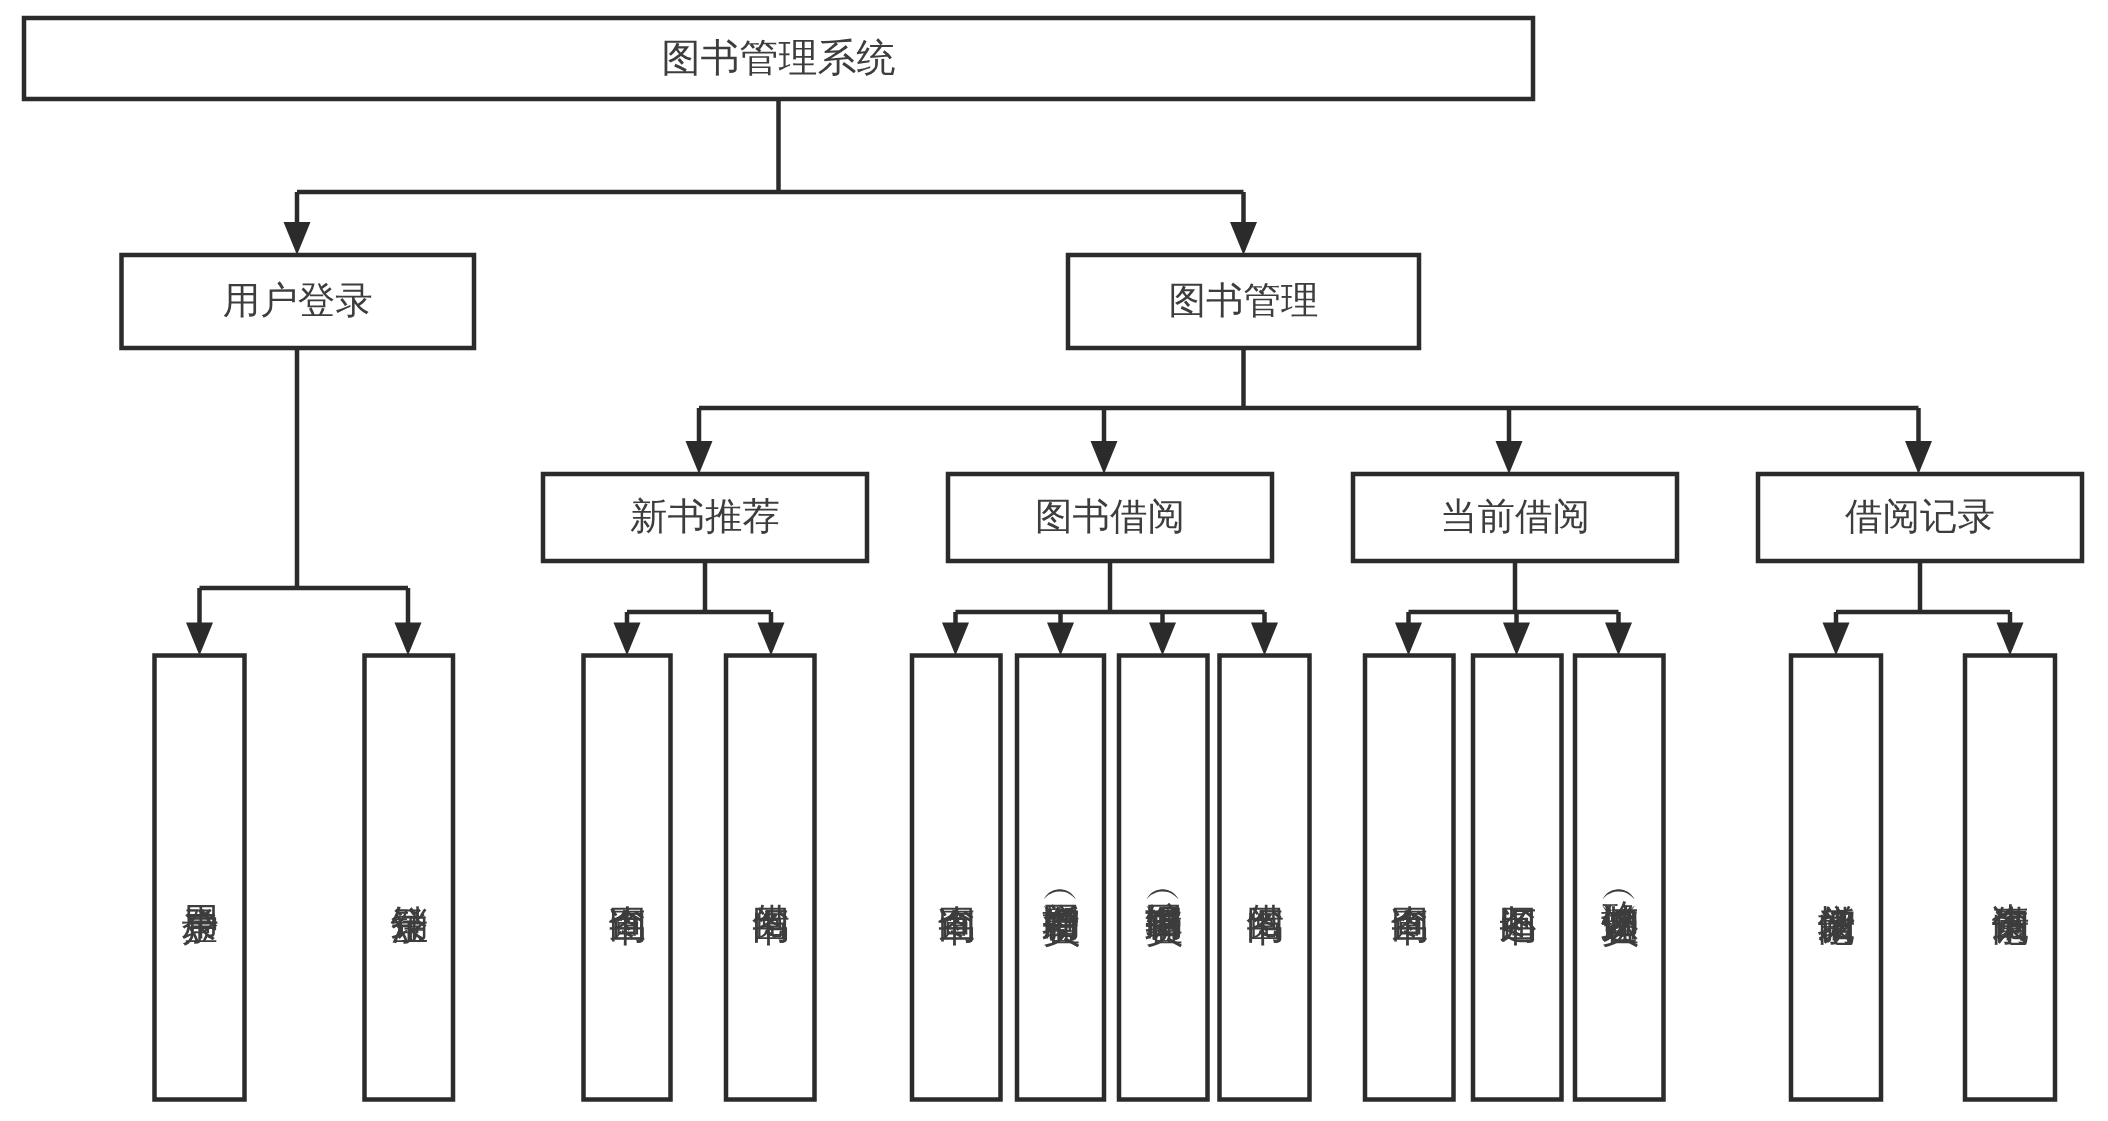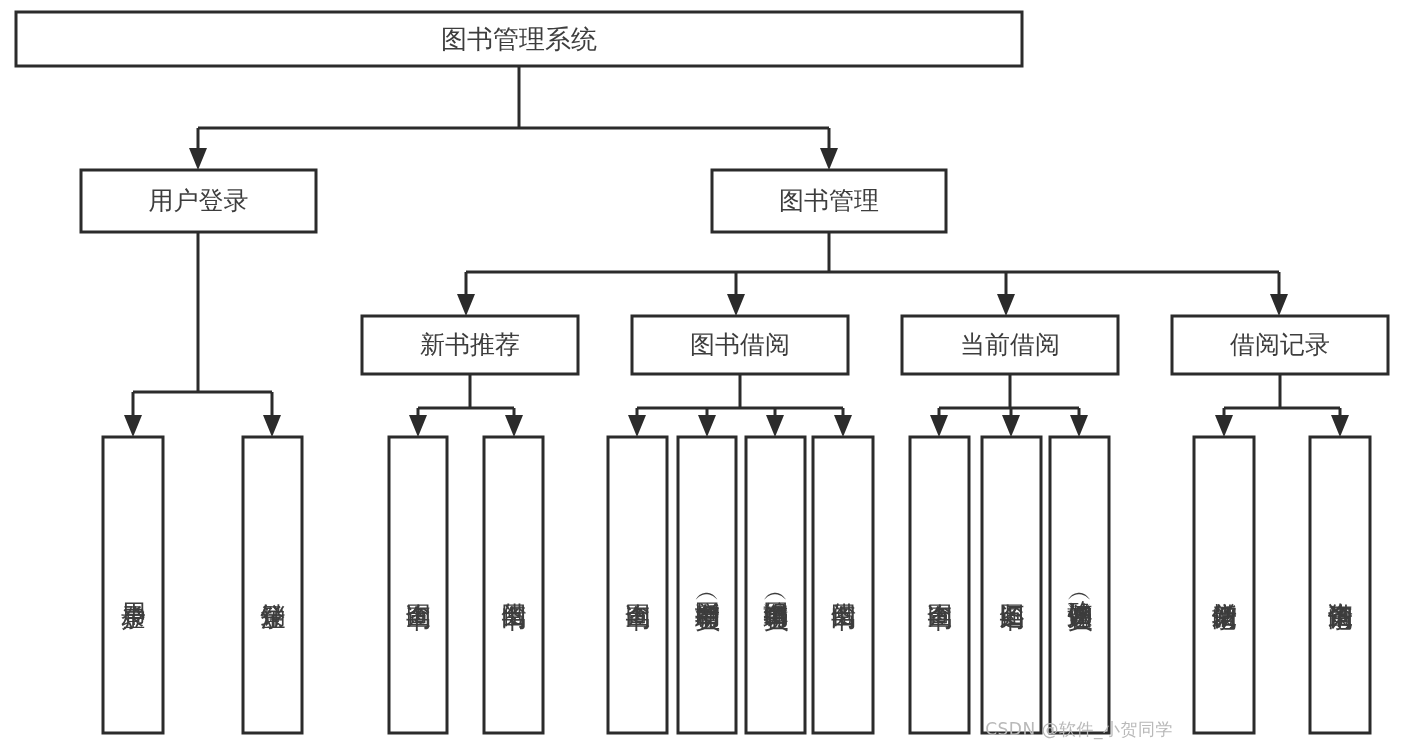--- a/index.html
+++ b/index.html
@@ -184,14 +184,13 @@
       <div class="leaf-label-wrap" style="left: 678px; top: 437px; width: 58px; height: 296px;">新增图书（管理员）</div>
       <div class="leaf-label-wrap" style="left: 746px; top: 437px; width: 59px; height: 296px;">编辑图书（管理员）</div>
       <div class="leaf-label-wrap" style="left: 813px; top: 437px; width: 60px; height: 296px;">借阅图书</div>
       <div class="leaf-label-wrap" style="left: 910px; top: 437px; width: 59px; height: 296px;">查询图书</div>
       <div class="leaf-label-wrap" style="left: 982px; top: 437px; width: 59px; height: 296px;">归还图书</div>
       <div class="leaf-label-wrap" style="left: 1050px; top: 437px; width: 59px; height: 296px;">确认归还（管理员）</div>
       <div class="leaf-label-wrap" style="left: 1194px; top: 437px; width: 60px; height: 296px;">新增借阅记录</div>
       <div class="leaf-label-wrap" style="left: 1310px; top: 437px; width: 60px; height: 296px;">查询借阅记录</div>
     </div>
 
-  <div class="watermark">CSDN @软件_小贺同学</div>
 </div>
 
 </body></html>

